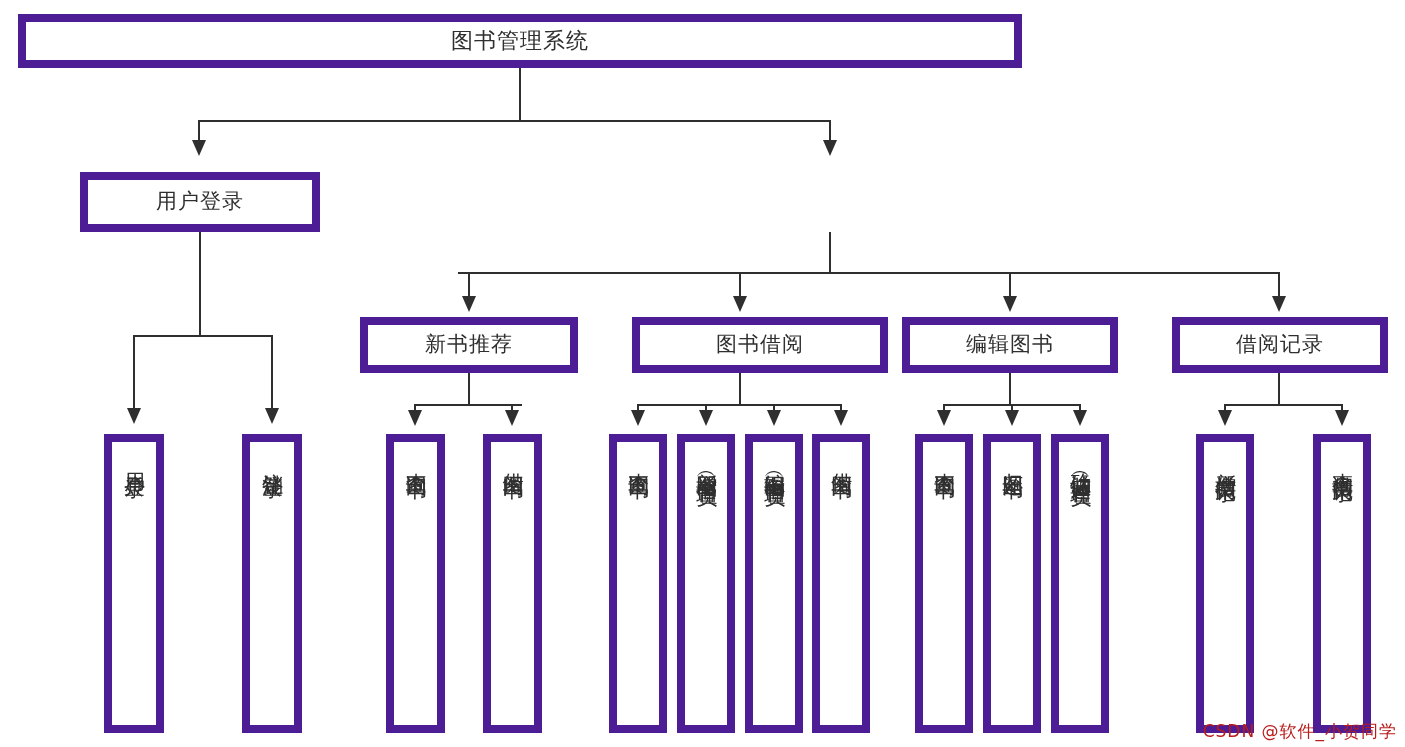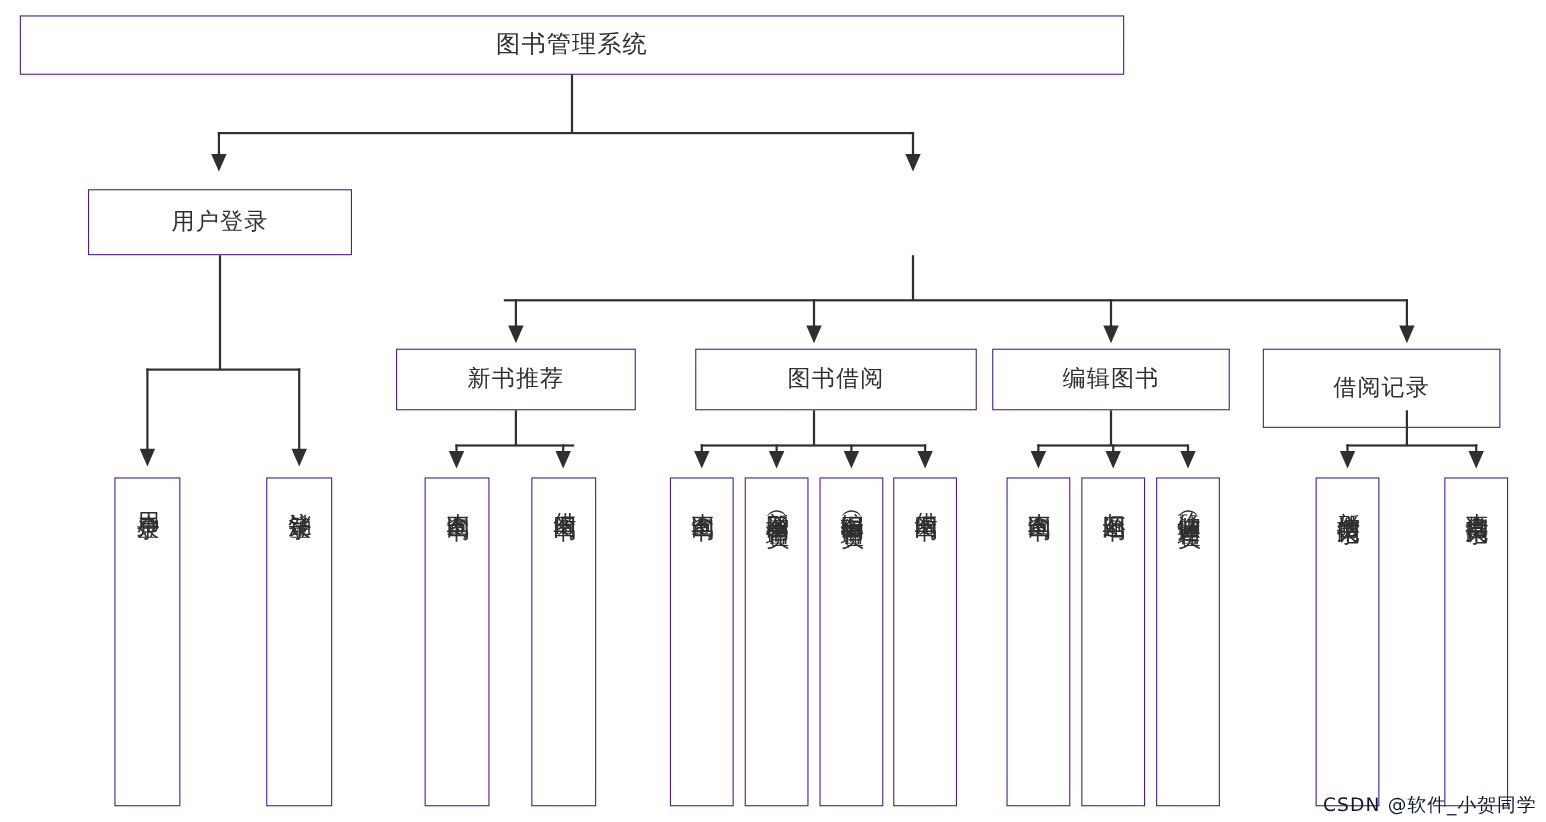--- a/index.html
+++ b/index.html
@@ -12,21 +12,21 @@
     width:1405px;
     height:747px;
     background:#ffffff;
     overflow:hidden;
   }
   
   .node{
     position:absolute;
     box-sizing:border-box;
     background:#ffffff;
-    border:1px solid #4c1d95;
+    border:8px solid #4c1d95;
     display:flex;
     align-items:center;
     justify-content:center;
     text-align:center;
   }
   .node .label{
     font-size:21px;
     line-height:1.2;
     color:#2f2f2f;
     letter-spacing:1px;
@@ -60,21 +60,21 @@
     border-left:7px solid transparent;
     border-right:7px solid transparent;
     border-top:16px solid #2f2f2f;
   }
   
   #watermark{
     position:absolute;
     right:8px;
     bottom:4px;
     font-size:17px;
-    color:#0f172a;
+    color:#b91c1c;
     letter-spacing:1px;
     white-space:nowrap;
     pointer-events:none;
   }
 </style>
 </head>
 <body>
 
 <div id="canvas">
 
@@ -114,21 +114,21 @@
 
   <div class="node" style="left:360px;top:317px;width:218px;height:56px;">
     <span class="label">新书推荐</span>
   </div>
   <div class="node" style="left:632px;top:317px;width:256px;height:56px;">
     <span class="label">图书借阅</span>
   </div>
   <div class="node" style="left:902px;top:317px;width:216px;height:56px;">
     <span class="label">编辑图书</span>
   </div>
-  <div class="node" style="left:1148px;top:317px;width:216px;height:72px;">
+  <div class="node" style="left:1172px;top:317px;width:216px;height:56px;">
     <span class="label">借阅记录</span>
   </div>
 
   <div class="ln v" style="left:468px;top:373px;height:32px;"></div>
   <div class="ln h" style="left:414px;top:404px;width:108px;"></div>
   <div class="ln v" style="left:414px;top:404px;height:8px;"></div>
   <div class="arrow" style="left:408px;top:410px;"></div>
   <div class="ln v" style="left:511px;top:404px;height:8px;"></div>
   <div class="arrow" style="left:505px;top:410px;"></div>
 

